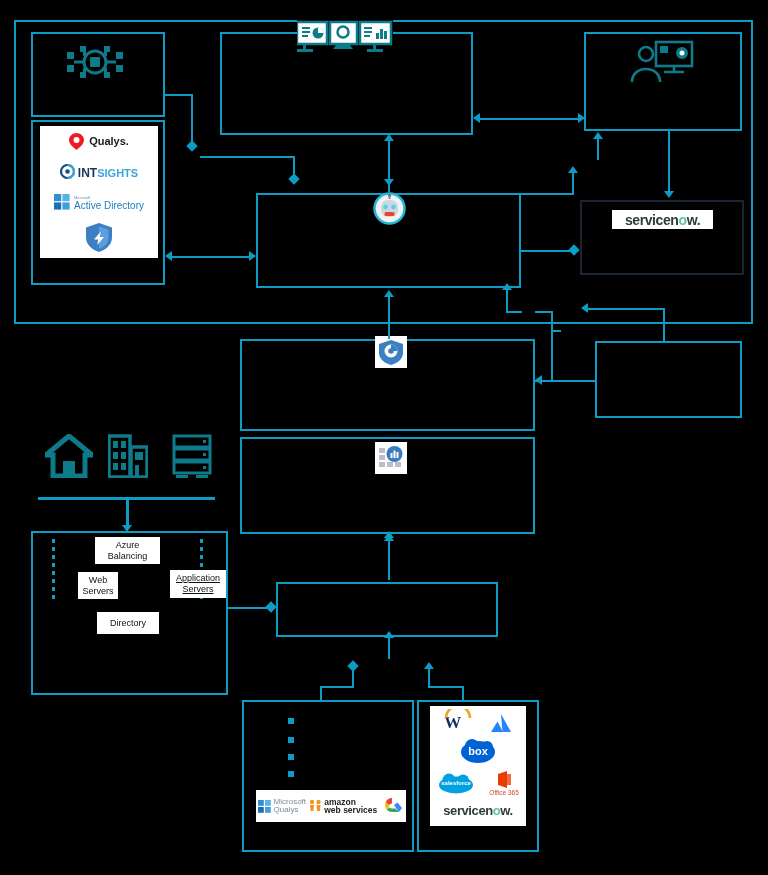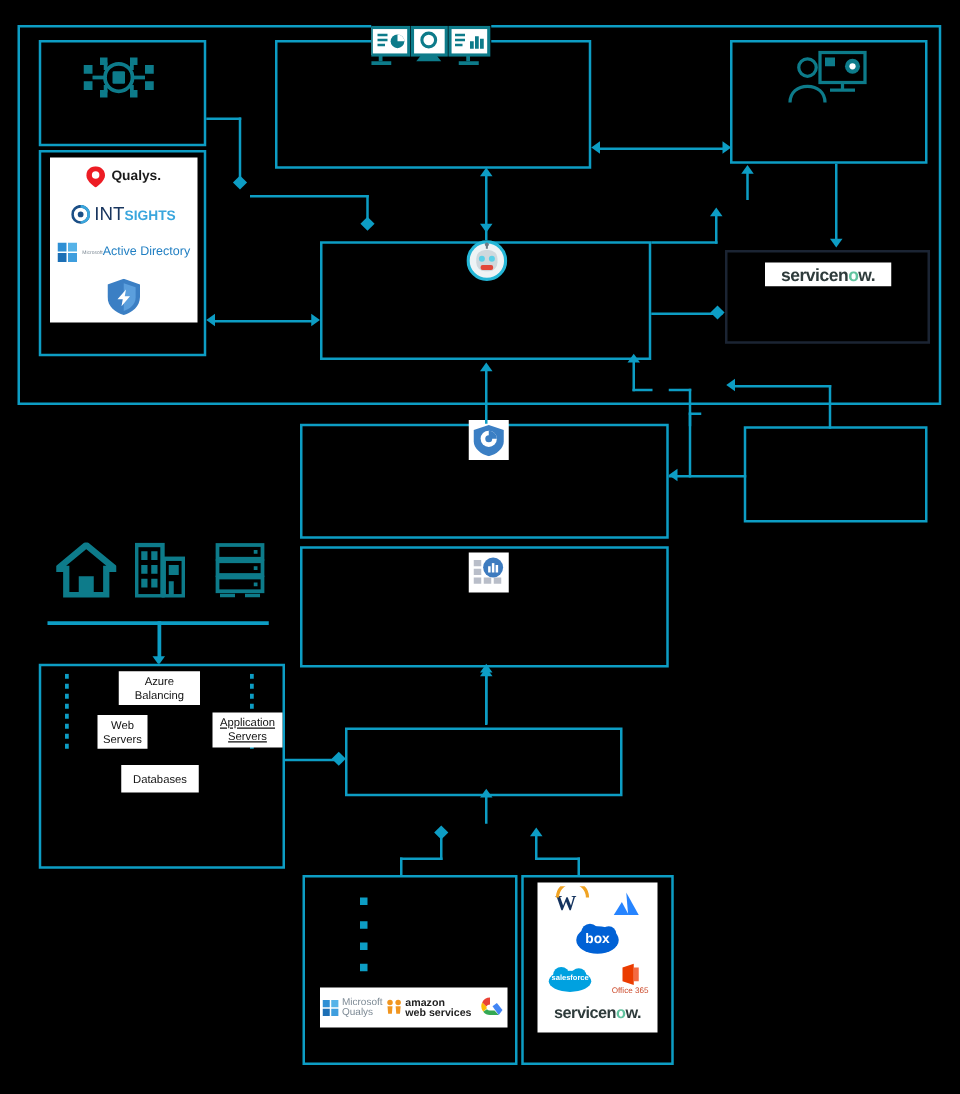--- a/index.html
+++ b/index.html
@@ -33,21 +33,21 @@
 
   .dashv{position:absolute;width:3px;
      background-image:linear-gradient(#0d9dc4 55%, rgba(0,0,0,0) 0%);
      background-size:3px 8px;background-repeat:repeat-y;}
 
   .bullet{position:absolute;width:6px;height:6px;background:#0d9dc4;}
 
   .iconwrap{position:absolute;display:flex;align-items:center;justify-content:center;}
   svg{display:block;}
   .qualys{font-size:11px;color:#1a1a1a;font-weight:600;}
-  .intsights-a{font-size:15px;color:#18355e;font-weight:400;}
+  .intsights-a{font-size:12px;color:#18355e;font-weight:700;}
   .intsights-b{font-size:11px;color:#3aa6dd;font-weight:700;}
   .adir{font-size:10px;color:#1f7ec2;font-weight:400;}
   .snow{font-size:14px;color:#2e3b3b;font-weight:600;letter-spacing:-.4px;}
   .snow .o{color:#62c4a0;}
   .azure{font-size:8px;color:#7d8a95;line-height:8px;}
   .amzn{font-size:8.5px;color:#222;font-weight:bold;line-height:8px;}
   .sf{font-size:6px;color:#fff;font-weight:bold;}
   .o365{font-size:6.5px;color:#cc4b2c;}
   .boxlogo{font-size:11px;color:#fff;font-weight:bold;}
   .wd{font-size:17px;color:#13325e;font-weight:bold;font-family:"Liberation Serif",serif;}
@@ -105,21 +105,21 @@
         </span>
      </div>
 
      <div style="display:flex;align-items:center;gap:4px;">
         <svg width="16" height="16" viewBox="0 0 16 16">
           <rect x="0" y="0" width="7.2" height="7.2" fill="#2e8fd4"></rect>
           <rect x="8.4" y="0" width="7.2" height="7.2" fill="#56b3e8"></rect>
           <rect x="0" y="8.4" width="7.2" height="7.2" fill="#1c6fb5"></rect>
           <rect x="8.4" y="8.4" width="7.2" height="7.2" fill="#3f9ede"></rect>
         </svg>
-        <span style="display:flex;flex-direction:row;line-height:8px;">
+        <span style="display:flex;flex-direction:column;line-height:8px;">
           <span style="font-size:4px;color:#7d8a95;">Microsoft</span>
           <span class="adir">Active Directory</span>
         </span>
      </div>
 
      <div>
         <svg width="26" height="29" viewBox="0 0 26 29">
           <path d="M13 0 26 4.5v10C26 22 19.5 27 13 29 6.5 27 0 22 0 14.5v-10z" fill="#3b7fc4"></path>
           <path d="M13 3.5 22.5 6.8v8.2c0 5.4-4.7 9.2-9.5 10.8z" fill="#5b9fdd"></path>
           <path d="M14.8 8.5 8 16.4h4.2l-1 5.6 6.8-8h-4.2z" fill="#fff"></path>
@@ -270,21 +270,21 @@
 
   <div class="dashv" style="left:52px;top:539px;height:61px;"></div>
   <div class="dashv" style="left:200px;top:539px;height:61px;"></div>
 
   <div class="chip" style="left:95px;top:537px;width:65px;height:27px;">Azure
 Balancing</div>
   <div class="chip" style="left:38px;top:572px;width:40px;height:27px;margin-left:40px;">Web
 Servers</div>
   <div class="chip" style="left:170px;top:570px;width:56px;height:28px;text-decoration:underline;">Application
 Servers</div>
-  <div class="chip" style="left:97px;top:612px;width:62px;height:22px;">Databases</div>
+  <div class="chip" style="left:97px;top:612px;width:62px;height:22px;">Directory</div>
 
   <div class="box" style="left:242px;top:700px;width:172px;height:152px;"></div>
   <div class="bullet" style="left:288px;top:718px;"></div>
   <div class="bullet" style="left:288px;top:737px;"></div>
   <div class="bullet" style="left:288px;top:754px;"></div>
   <div class="bullet" style="left:288px;top:771px;"></div>
   <div class="tile" style="left:256px;top:790px;width:150px;height:32px;justify-content:space-around;">
      <div style="display:flex;align-items:center;gap:3px;">
        <svg width="13" height="13" viewBox="0 0 13 13">
           <rect x="0" y="0" width="5.8" height="5.8" fill="#2e8fd4"></rect>

